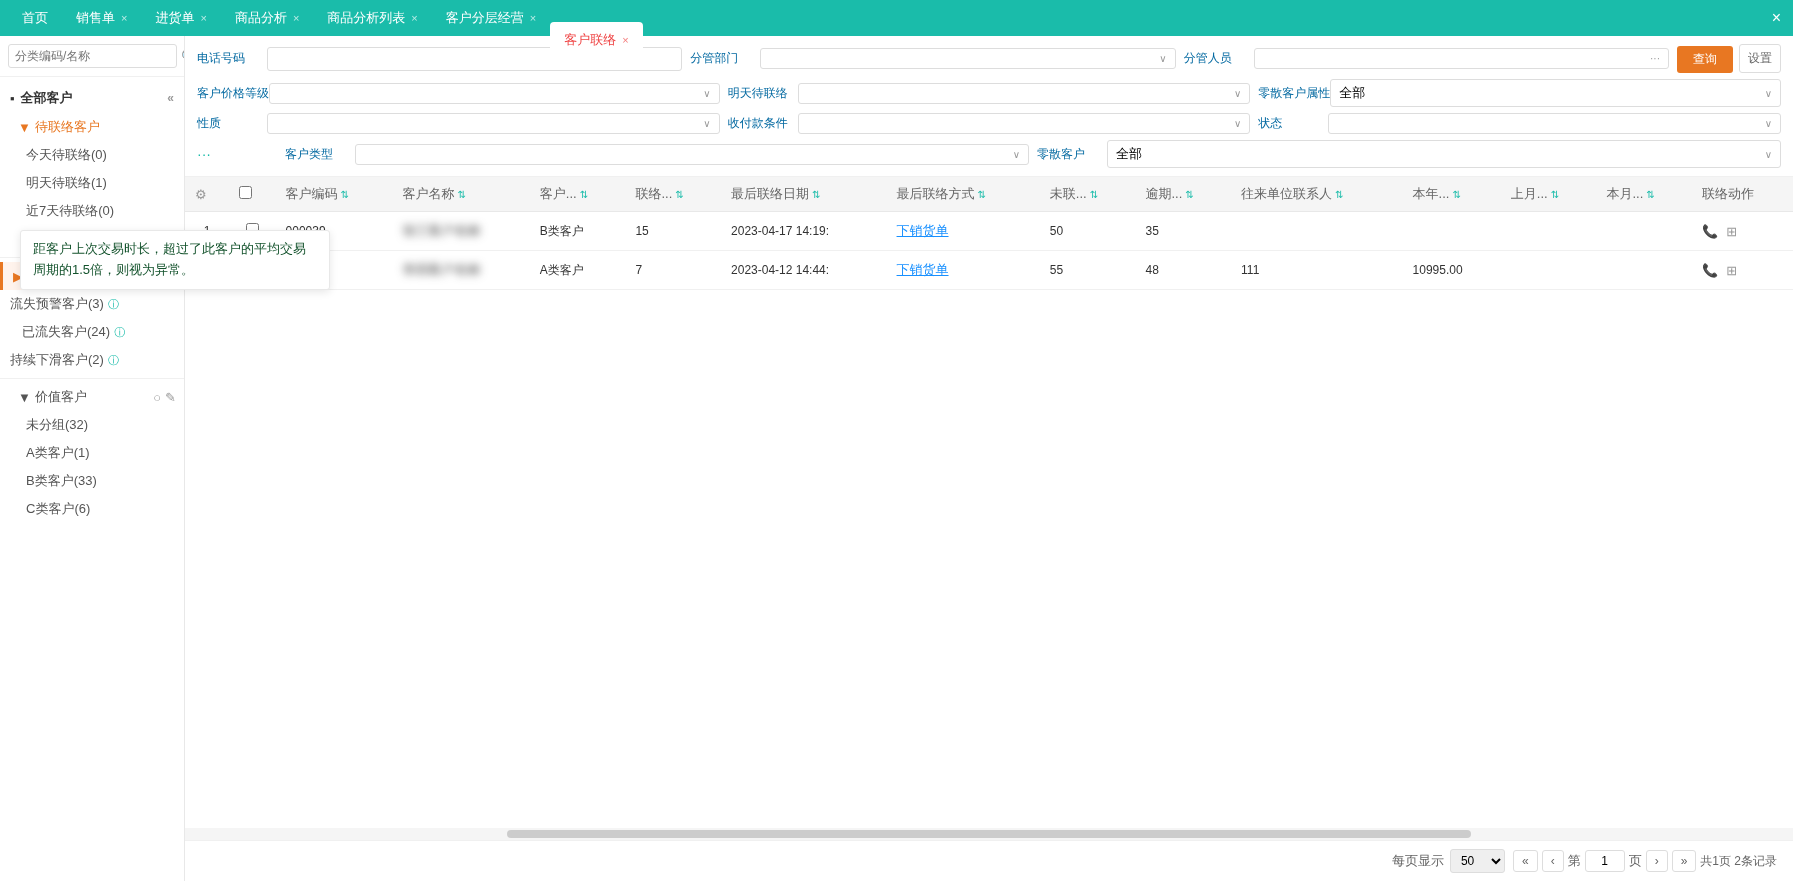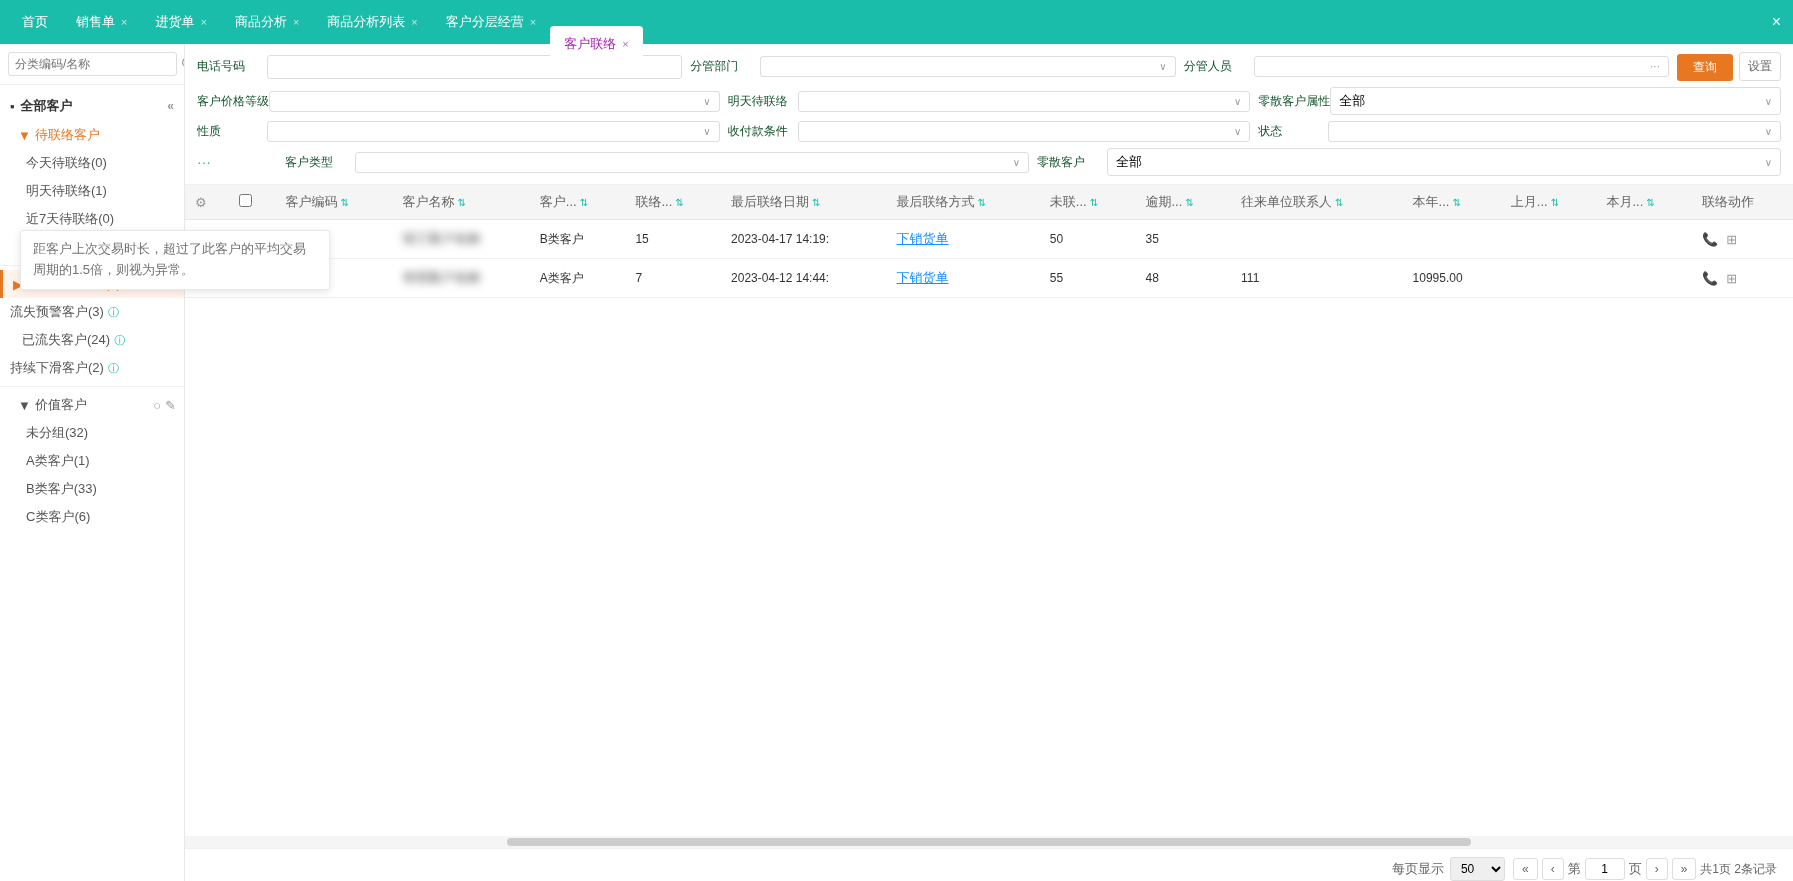--- a/index.html
+++ b/index.html
@@ -1,29 +1,29 @@
 <!DOCTYPE html>
 <html><head>
   <meta charset="utf-8">
   <style>
     * { box-sizing: border-box; margin: 0; padding: 0; font-family: 'Microsoft YaHei', Arial, sans-serif; font-size: 13px; }
     body { background: #f5f5f5; overflow: hidden; width: 1793px; height: 881px; }
 
     
     .top-nav {
       display: flex; align-items: center;
-      background: #1abcaa; height: 44px; padding: 0 8px;
+      background: #1abcaa; height: 36px; padding: 0 8px;
       color: #fff; position: relative;
     }
     .top-nav .nav-item {
       padding: 0 14px; height: 36px; display: flex; align-items: center;
       cursor: pointer; font-size: 13px; color: #fff; white-space: nowrap;
     }
     .top-nav .nav-item.active {
-      background: #fff; color: #a21caf; border-radius: 4px 4px 0 0; margin-top: 44px;
+      background: #fff; color: #ef4444; border-radius: 4px 4px 0 0; margin-top: 44px;
     }
     .top-nav .nav-item .close-x {
       margin-left: 6px; font-size: 11px; opacity: 0.7;
     }
     .top-nav .nav-close-all {
       position: absolute; right: 12px; font-size: 16px; cursor: pointer; color: #fff;
     }
 
     
     .main-layout { display: flex; height: calc(881px - 36px); }
@@ -95,21 +95,21 @@
     .adv-filter {
       background: #fff; padding: 8px 12px;
       border-bottom: 1px solid #f0f0f0;
     }
     .adv-filter-row { display: flex; align-items: center; gap: 8px; margin-bottom: 6px; }
     .adv-filter-row:last-child { margin-bottom: 0; }
     .filter-field {
       display: flex; align-items: center; flex: 1; min-width: 0;
     }
     .filter-field label {
-      white-space: nowrap; color: #14532d; font-size: 12px; min-width: 70px;
+      white-space: nowrap; color: #0369a1; font-size: 12px; min-width: 70px;
     }
     .filter-field .field-input {
       flex: 1; border: 1px solid #ddd; border-radius: 3px;
       padding: 4px 8px; font-size: 12px; outline: none; min-width: 0;
     }
     .filter-field .select-input {
       flex: 1; display: flex; align-items: center; justify-content: space-between;
       border: 1px solid #ddd; border-radius: 3px; padding: 4px 8px;
       font-size: 12px; cursor: pointer; background: #fff; min-width: 0;
     }
@@ -161,21 +161,21 @@
     .total-text { color: #666; font-size: 12px; }
 
     
     .h-scrollbar { height: 12px; background: #f5f5f5; position: relative; }
     .h-scrollbar-thumb { height: 8px; background: #ccc; border-radius: 4px; width: 60%; margin: 2px auto; }
 
     
     .tooltip-box {
       position: absolute; top: 230px; left: 20px;
       background: #fff; border: 1px solid #e8e8e8;
-      padding: 8px 12px; font-size: 12px; color: #737373;
+      padding: 8px 12px; font-size: 12px; color: #14532d;
       box-shadow: 0 2px 8px rgba(0,0,0,0.1); border-radius: 3px;
       max-width: 310px; z-index: 100; line-height: 1.6;
     }
 
     
     .blurred { filter: blur(4px); user-select: none; }
 
     
     .gear-icon { cursor: pointer; color: #999; }
     .sidebar-value-group { margin-left: 10px; }

